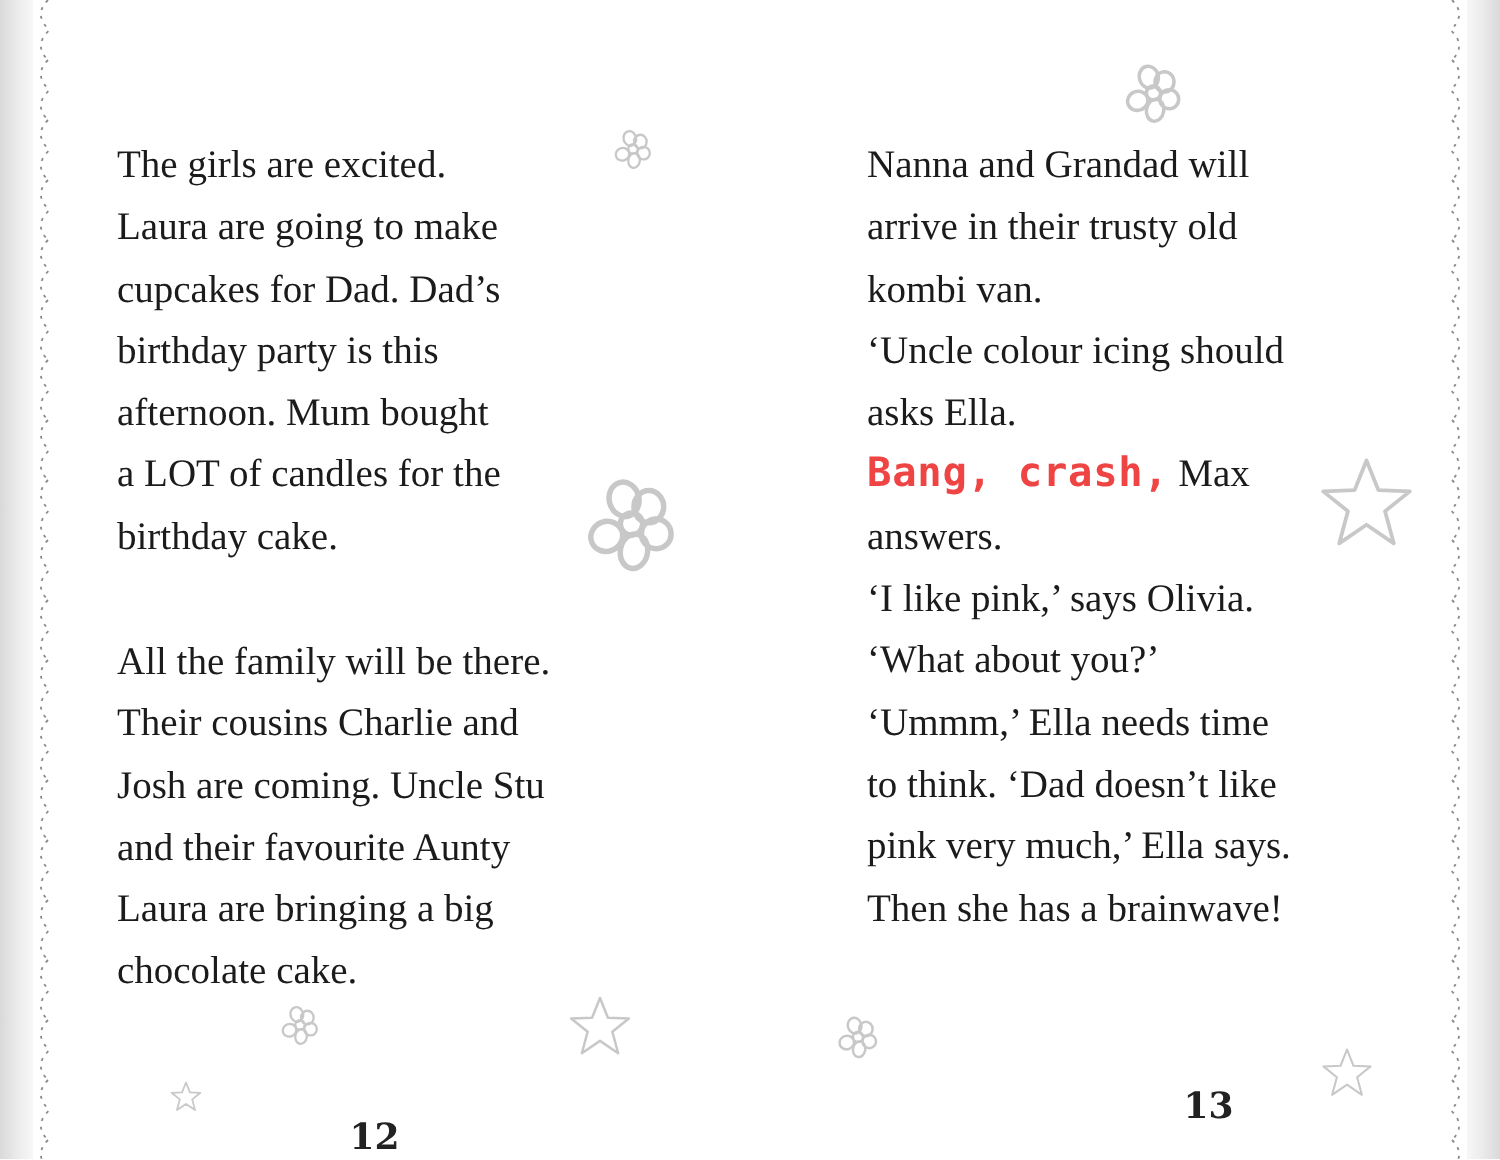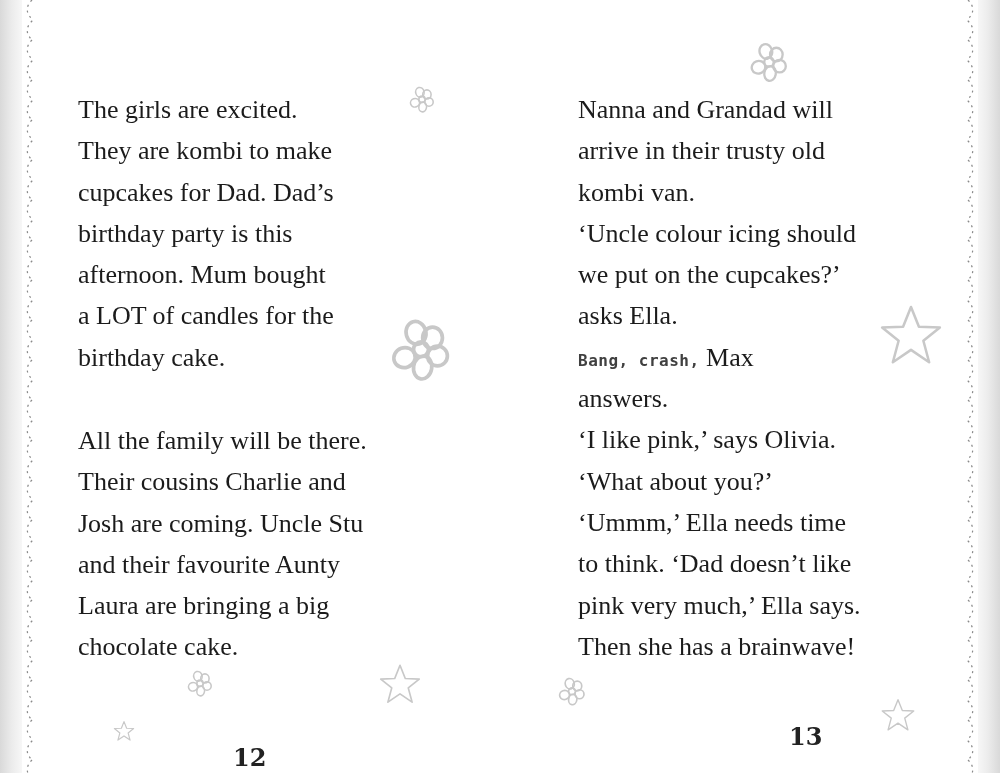--- a/index.html
+++ b/index.html
@@ -49,23 +49,23 @@
       white-space: nowrap;
     }
     .text-block .line { display: block; height: 41.3px; }
     .left .p1 { left: 38px; top: 89px; }
     .left .p2 { left: 38px; top: 420px; }
     .right .p1 { left: 38px; top: 89px; }
 
     .sfx {
       font-family: "DejaVu Sans Mono", "Liberation Mono", monospace;
       font-weight: bold;
-      font-size: 16px;
+      font-size: 27px;
       letter-spacing: 0.5px;
-      color: #404040;
+      color: #ef4444;
     }
 
     .page-number {
       position: absolute;
       font-family: "DejaVu Serif", "Liberation Serif", serif;
       font-weight: bold;
       font-size: 24px;
       color: #222;
       top: 722px;
     }
@@ -100,21 +100,21 @@
         <path d="M0 0 L0 40 L6 40 Q20 30 8 20 Q20 10 6 0 Z" fill="#ffffff"></path>
       </pattern>
     </defs>
     <rect x="0" y="0" width="26" height="773" fill="url(#scR)"></rect>
   <path d="M6 0 Q16 10 5 20 Q16 30 6 40 M6 40 Q16 50 5 60 Q16 70 6 80 M6 80 Q16 90 5 100 Q16 110 6 120 M6 120 Q16 130 5 140 Q16 150 6 160 M6 160 Q16 170 5 180 Q16 190 6 200 M6 200 Q16 210 5 220 Q16 230 6 240 M6 240 Q16 250 5 260 Q16 270 6 280 M6 280 Q16 290 5 300 Q16 310 6 320 M6 320 Q16 330 5 340 Q16 350 6 360 M6 360 Q16 370 5 380 Q16 390 6 400 M6 400 Q16 410 5 420 Q16 430 6 440 M6 440 Q16 450 5 460 Q16 470 6 480 M6 480 Q16 490 5 500 Q16 510 6 520 M6 520 Q16 530 5 540 Q16 550 6 560 M6 560 Q16 570 5 580 Q16 590 6 600 M6 600 Q16 610 5 620 Q16 630 6 640 M6 640 Q16 650 5 660 Q16 670 6 680 M6 680 Q16 690 5 700 Q16 710 6 720 M6 720 Q16 730 5 740 Q16 750 6 760 M6 760 Q16 770 5 780 Q16 790 6 800 " fill="none" stroke="#8a8a8a" stroke-width="1.2" stroke-dasharray="2 4"></path>
     </svg>
 
   <div class="page left">
     <div class="text-block p1">
       <span class="line">The girls are excited.</span>
-      <span class="line">They are kombi to make</span>
+      <span class="line">Laura are going to make</span>
       <span class="line">cupcakes for Dad. Dad’s</span>
       <span class="line">birthday party is this</span>
       <span class="line">afternoon. Mum bought</span>
       <span class="line">a LOT of candles for the</span>
       <span class="line">birthday cake.</span>
     </div>
     <div class="text-block p2">
       <span class="line">All the family will be there.</span>
       <span class="line">Their cousins Charlie and</span>
       <span class="line">Josh are coming. Uncle Stu</span>
@@ -124,21 +124,20 @@
     </div>
     <div class="page-number">12</div>
   </div>
 
   <div class="page right">
     <div class="text-block p1">
       <span class="line">Nanna and Grandad will</span>
       <span class="line">arrive in their trusty old</span>
       <span class="line">kombi van.</span>
       <span class="line">‘Uncle colour icing should</span>
-      <span class="line">we put on the cupcakes?’</span>
       <span class="line">asks Ella.</span>
       <span class="line"><span class="sfx">Bang, crash,</span><span> Max</span></span>
       <span class="line">answers.</span>
       <span class="line">‘I like pink,’ says Olivia.</span>
       <span class="line">‘What about you?’</span>
       <span class="line">‘Ummm,’ Ella needs time</span>
       <span class="line">to think. ‘Dad doesn’t like</span>
       <span class="line">pink very much,’ Ella says.</span>
       <span class="line">Then she has a brainwave!</span>
     </div>

